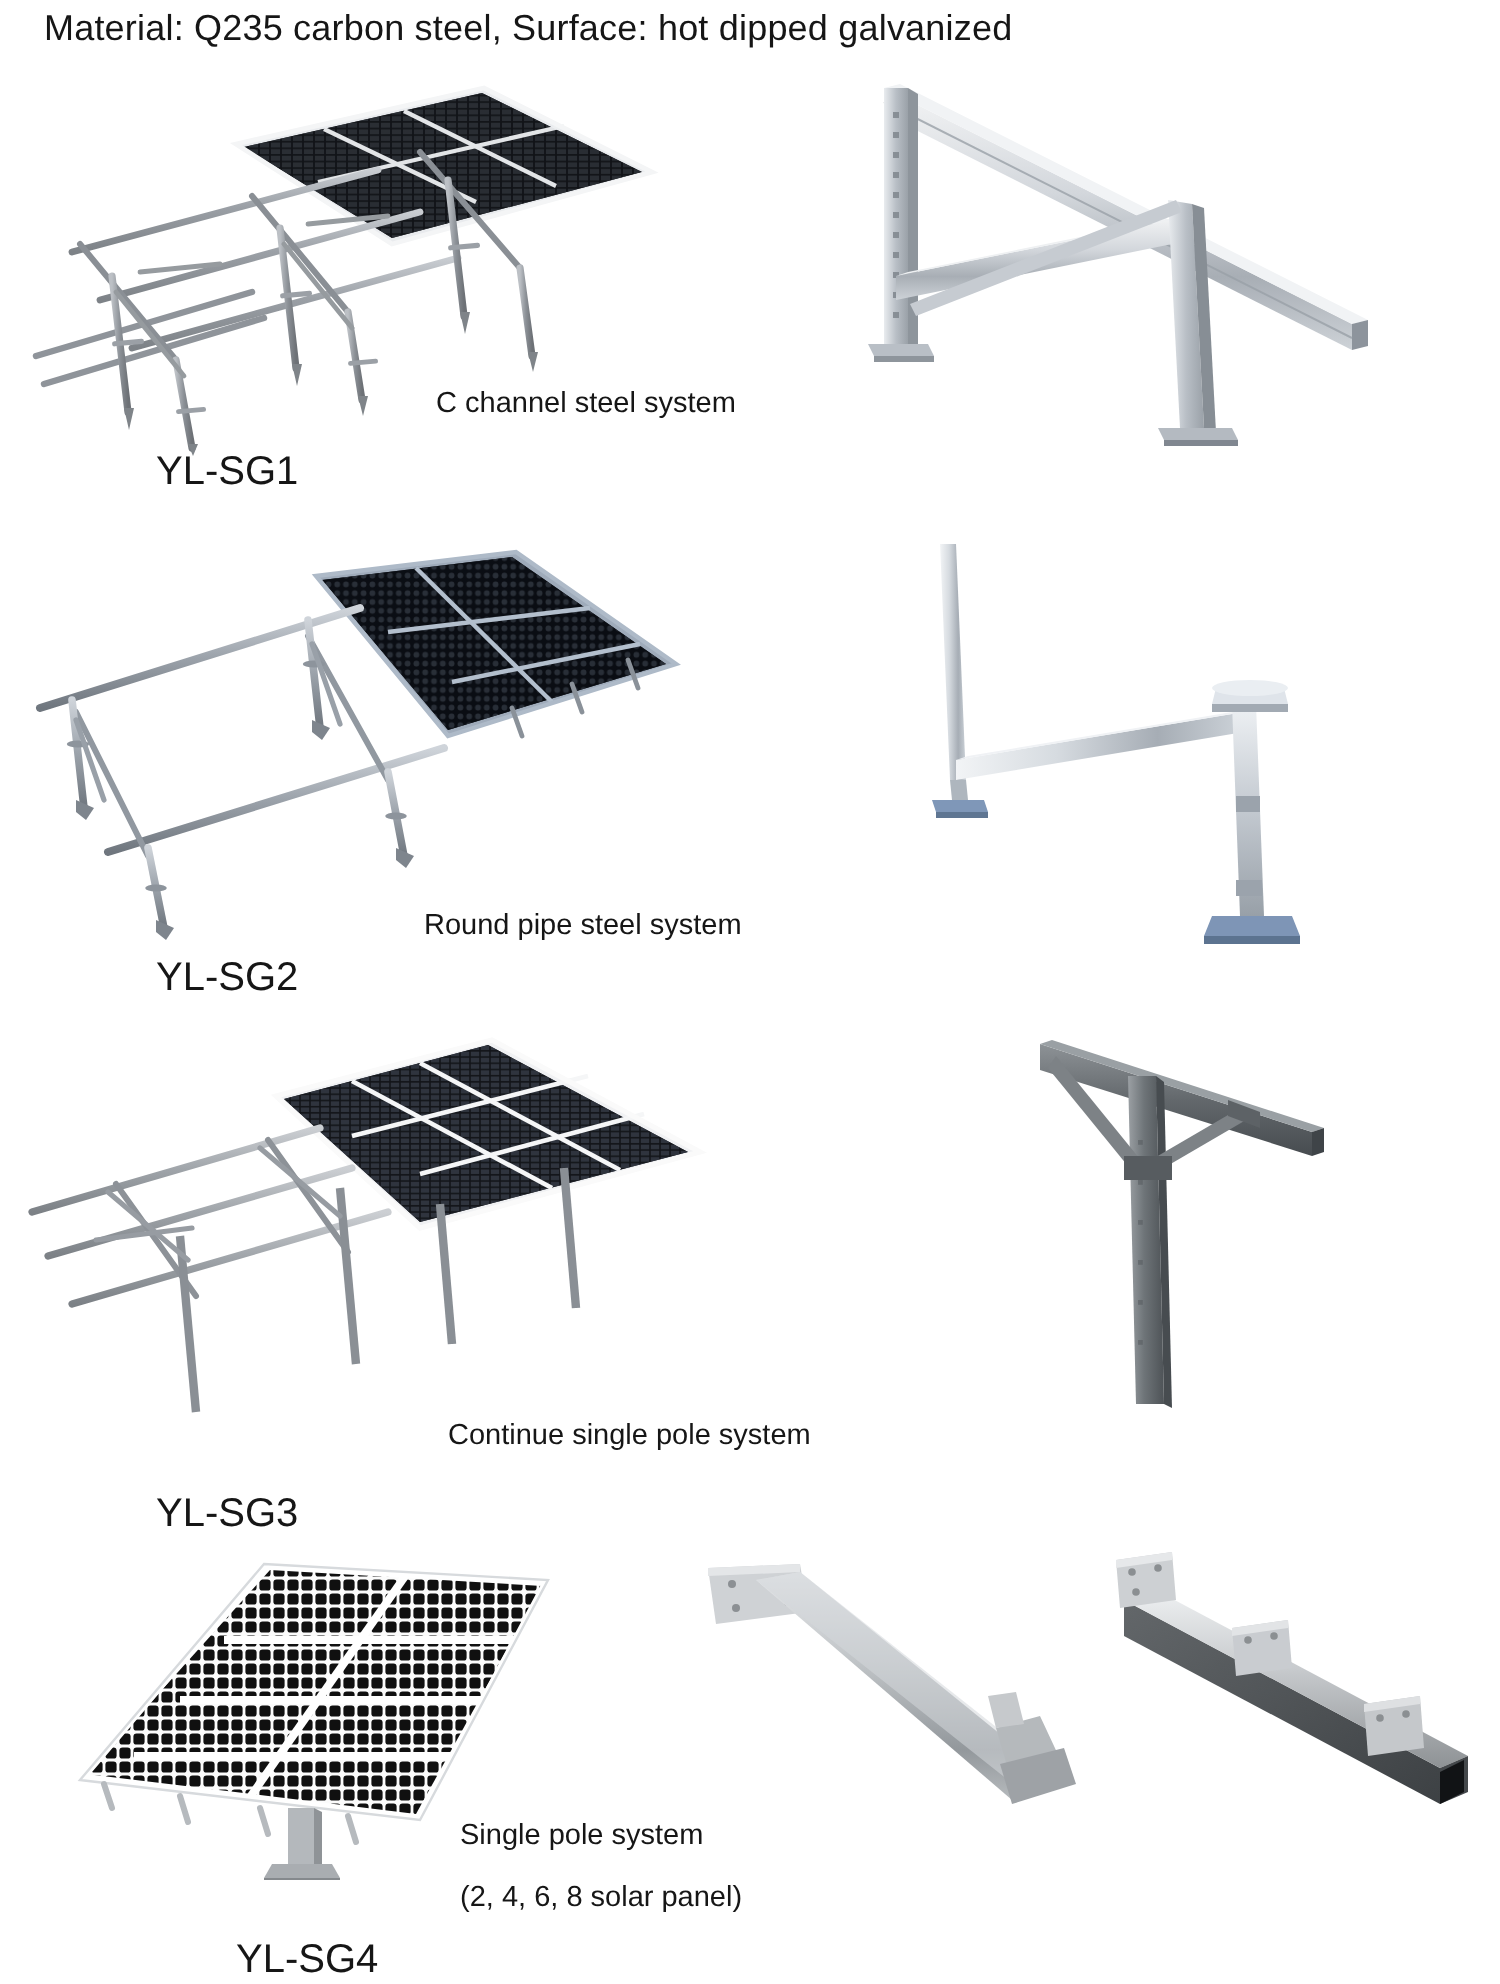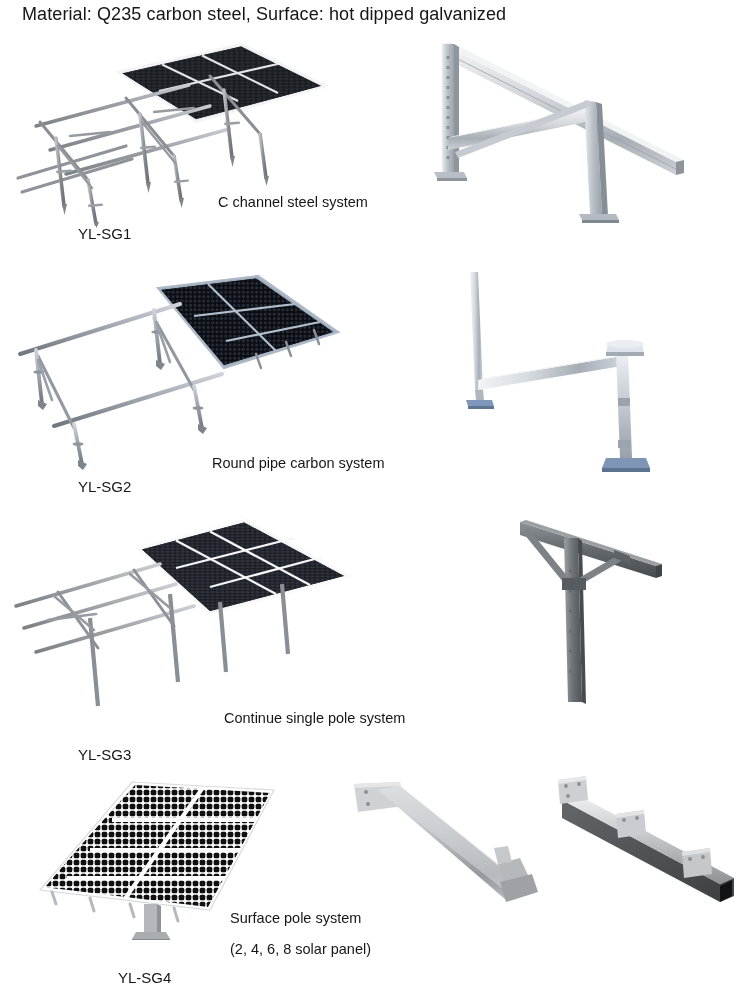--- a/index.html
+++ b/index.html
@@ -17,21 +17,21 @@
     position:absolute;left:22px;top:4px;
     font-size:18px;letter-spacing:.1px;
     color:#161616;white-space:nowrap;
   }
 
   .section{position:absolute;left:0;width:667px;text-decoration:underline;}
   .caption{
     position:absolute;font-size:14.5px;color:#161616;white-space:nowrap;
   }
   .model-code{
-    position:absolute;font-size:15px;color:#161616;white-space:nowrap;
+    position:absolute;font-size:20px;color:#161616;white-space:nowrap;
   }
 
   .art{position:absolute;}
   svg{display:block;overflow:visible;}
 
   
 </style>
 </head>
 <body>
 
@@ -306,21 +306,21 @@
 
           <polygon points="188,126 200,126 200,134 188,134" fill="#9ba3ac"></polygon>
           <polygon points="188,168 201,168 201,176 188,176" fill="#9ba3ac"></polygon>
 
           <polygon points="176,186 216,186 220,196 172,196" fill="#7e95b6"></polygon>
           <polygon points="172,196 220,196 220,200 172,200" fill="#5c7390"></polygon>
         </g>
       </svg>
     </div>
 
-    <div class="caption" style="left:212px;top:187px;">Round pipe carbon system</div>
+    <div class="caption" style="left:212px;top:187px;">Round pipe steel system</div>
     <div class="model-code" style="left:78px;top:210px;">YL-SG2</div>
   </div>
 
   <div class="section" style="top:510px;height:235px;">
 
     <div class="art" style="left:10px;top:0px;">
       <svg width="345" height="200" viewBox="0 0 345 200">
         <defs>
           <linearGradient id="s3bar" x1="0" y1="0" x2="0" y2="1">
             <stop offset="0" stop-color="#cccfd3"></stop>
@@ -537,18 +537,18 @@
           <polygon points="140,78 168,74 170,100 142,104" fill="#c5c8cb"></polygon>
           <polygon points="140,78 168,74 168,78 140,82" fill="#dee0e2"></polygon>
           <g fill="#8b8f92">
               <circle cx="148" cy="85" r="1.9"></circle>
               <circle cx="161" cy="83" r="1.9"></circle>
             </g>
         </g>
       </svg>
     </div>
 
-    <div class="caption" style="left:230px;top:142px;">Surface pole system</div>
+    <div class="caption" style="left:230px;top:142px;">Single pole system</div>
     <div class="caption" style="left:230px;top:173px;">(2, 4, 6, 8 solar panel)</div>
     <div class="model-code" style="left:78px;top:201px;margin-left:40px;">YL-SG4</div>
   </div>
 
 </div>
 
 </body></html>

